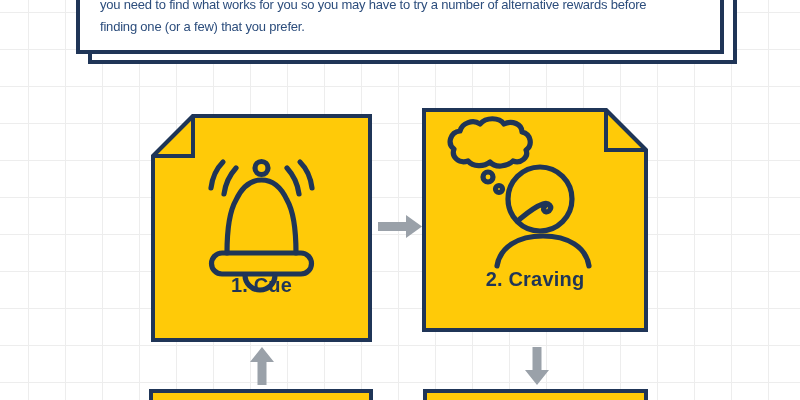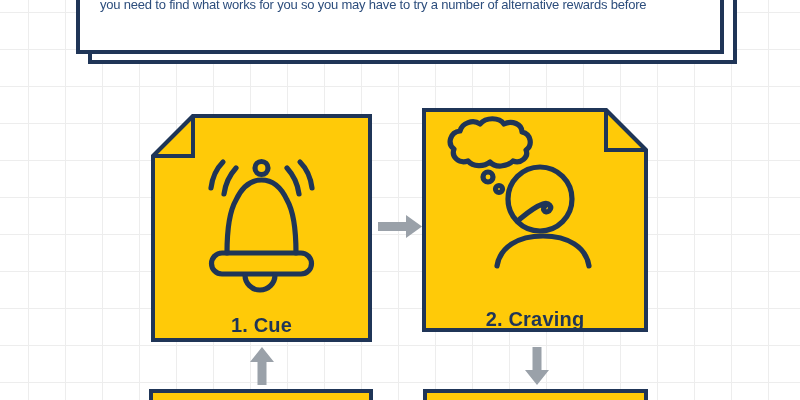--- a/index.html
+++ b/index.html
@@ -25,38 +25,39 @@
     position:absolute;left:20px;top:46px;
     color:var(--text);font-size:13px;letter-spacing:-0.2px;
     line-height:22px;white-space:nowrap;
   }
   .note{position:absolute;z-index:3;}
   .note svg{display:block;}
   .note-shape{fill:var(--yellow);stroke:var(--navy);stroke-width:4;stroke-linejoin:miter;}
   .icon-stroke{fill:none;stroke:var(--navy);stroke-width:5.2;stroke-linecap:round;stroke-linejoin:round;}
   .note-label{
     position:absolute;left:0;right:0;top:160px;text-align:center;
-    color:var(--navy);font-size:20px;font-weight:bold;letter-spacing:0.2px;margin-top:40px;
+    color:var(--navy);font-size:20px;font-weight:bold;letter-spacing:0.2px;
   }
   .arrow{position:absolute;z-index:2;}
   .arrow polygon{fill:var(--arrow);}
   .partial-note{
     position:absolute;top:389px;height:40px;z-index:3;
     background:var(--yellow);border:4px solid var(--navy);
   }
   .pn-left{left:149px;width:224px;}
   .pn-right{left:423px;width:225px;}
 </style>
 </head>
 <body>
 
 <div class="box box-back"></div>
 <div class="box box-front">
   <div class="info-text">
     <div>you need to find what works for you so you may have to try a number of alternative rewards before</div>
+    <div>finding one (or a few) that you prefer.</div>
   </div>
 </div>
 
 <div class="note" style="left:151px;top:114px;width:221px;height:228px;">
   <svg width="221" height="228" viewBox="0 0 221 228">
     <path class="note-shape" d="M42 2 L219 2 L219 226 L2 226 L2 42 Z"></path>
     <path class="note-shape" d="M42 2 L42 42 L2 42 Z"></path>
     <g class="icon-stroke">
       <path d="M76 139 C76 118 78 98 85 86 C91 73 99 66 110.5 66 C122 66 130 73 136 86 C143 98 145 118 145 139"></path>
       <rect x="60.5" y="139" width="100" height="21" rx="10.5"></rect>

